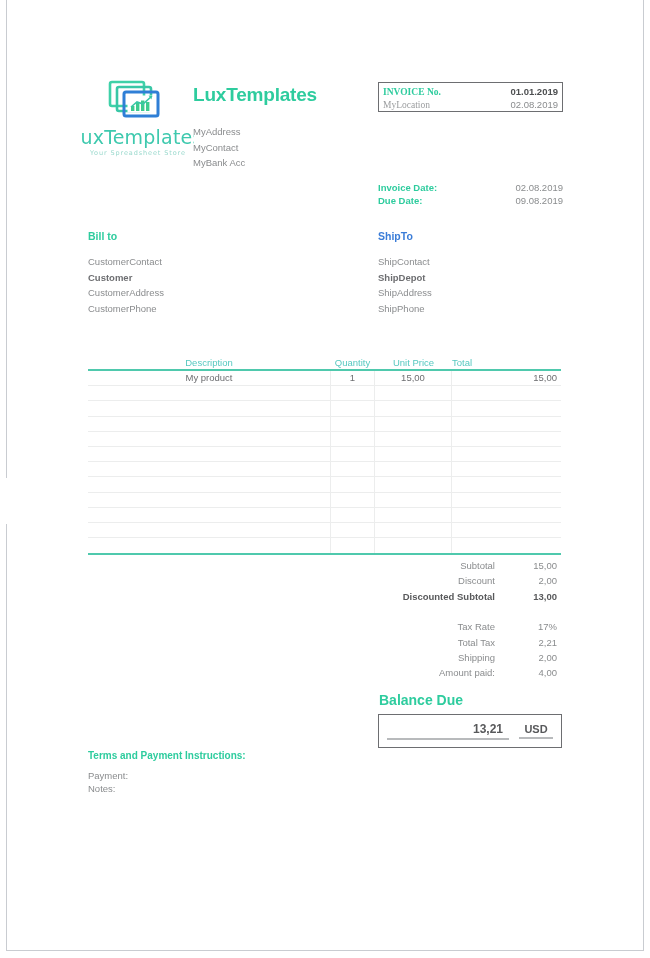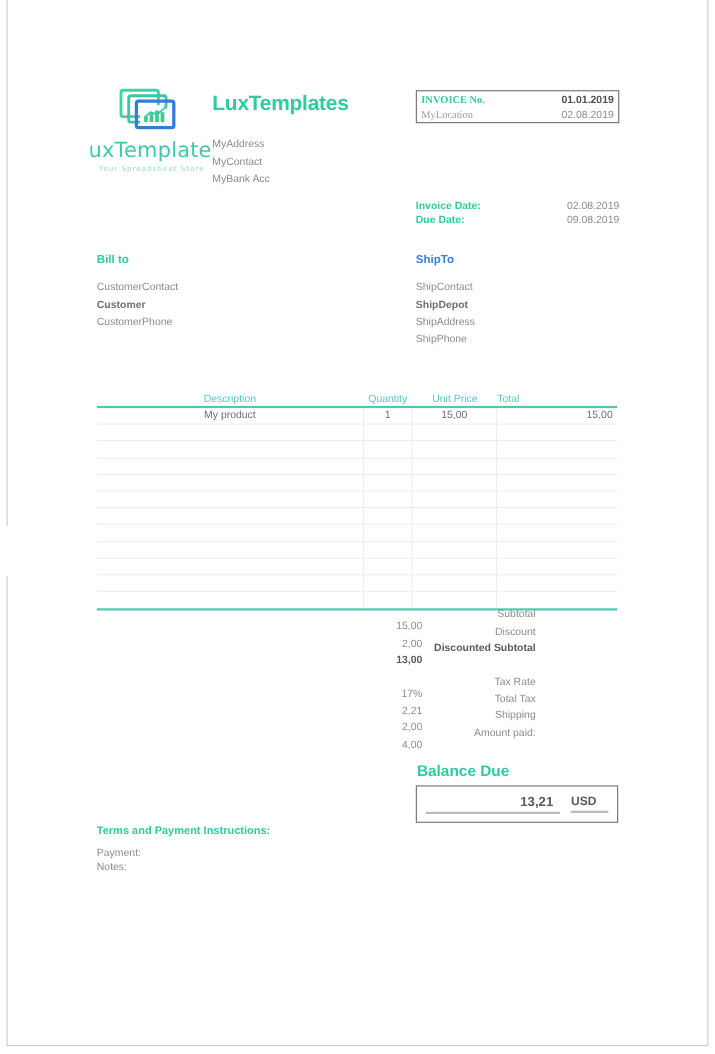--- a/index.html
+++ b/index.html
@@ -198,21 +198,20 @@
   .totals {
     position: absolute;
     left: 330px; top: 560px;
     width: 231px;
   }
   .tot-row {
     display: flex;
     justify-content: flex-end;
     align-items: baseline;
     height: 15.4px;
-    flex-direction: column;
   }
   .tot-row .k {
     font-size: 9.5px;
     color: #8a8c8e;
     text-align: right;
     width: 165px;
     padding-right: 8px;
   }
   .tot-row .v {
     font-size: 9.5px;
@@ -247,21 +246,21 @@
     text-align: right;
     font-size: 12px;
     font-weight: bold;
     color: #58595b;
     border-bottom: 2px solid #b8babc;
     padding-bottom: 2px;
     padding-right: 6px;
   }
   .balance-currency {
     width: 34px;
-    text-align: left;
+    text-align: center;
     font-size: 11px;
     font-weight: bold;
     color: #58595b;
     border-bottom: 2px solid #b8babc;
     padding-bottom: 2px;
     margin-left: 10px;
   }
 
   
   .terms-title {
@@ -334,20 +333,21 @@
     <div class="date-row">
       <span class="k">Due Date:</span>
       <span class="v">09.08.2019</span>
     </div>
   </div>
 
   <div class="party bill">
     <div class="party-title">Bill to</div>
     <div class="party-line">CustomerContact</div>
     <div class="party-line strong">Customer</div>
+    <div class="party-line">CustomerAddress</div>
     <div class="party-line">CustomerPhone</div>
   </div>
 
   <div class="party ship">
     <div class="party-title">ShipTo</div>
     <div class="party-line">ShipContact</div>
     <div class="party-line strong">ShipDepot</div>
     <div class="party-line">ShipAddress</div>
     <div class="party-line">ShipPhone</div>
   </div>

